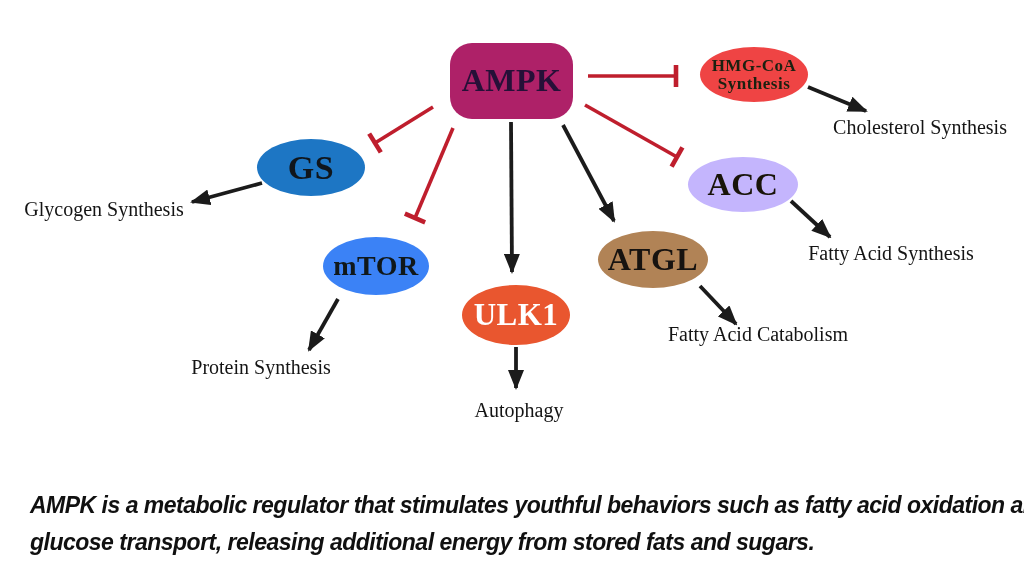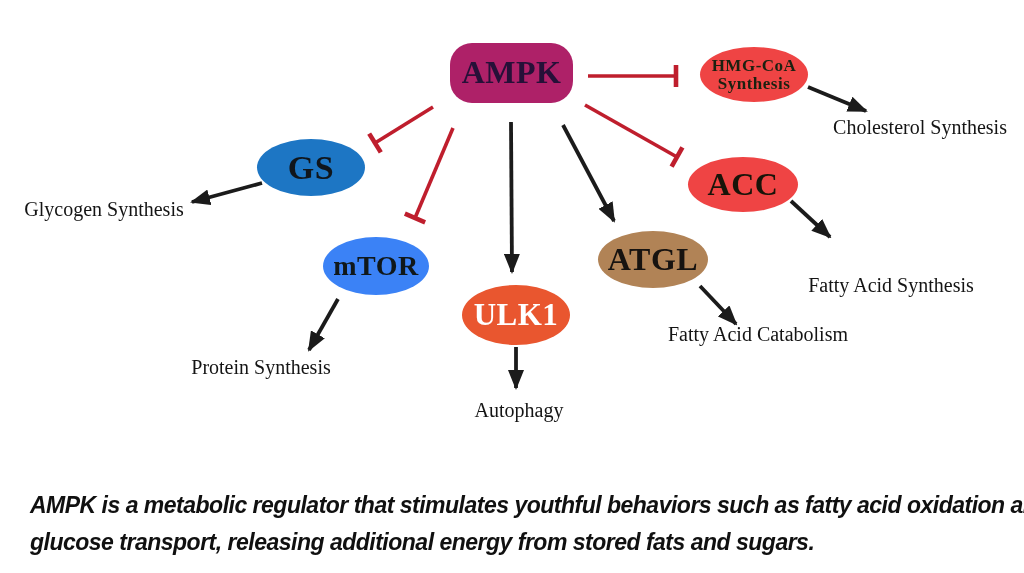--- a/index.html
+++ b/index.html
@@ -47,49 +47,49 @@
       <line x1="588" y1="76" x2="676" y2="76" stroke="#bf1e2d" stroke-width="3.6" marker-end="url(#tbar)"></line>
       <line x1="262" y1="183" x2="192" y2="202" stroke="#1b1b1b" stroke-width="3.8" marker-end="url(#arrowhead)"></line>
       <line x1="338" y1="299" x2="309" y2="350" stroke="#1b1b1b" stroke-width="3.8" marker-end="url(#arrowhead)"></line>
       <line x1="516" y1="347" x2="516" y2="388" stroke="#1b1b1b" stroke-width="3.8" marker-end="url(#arrowhead)"></line>
       <line x1="700" y1="286" x2="736" y2="324" stroke="#1b1b1b" stroke-width="3.8" marker-end="url(#arrowhead)"></line>
       <line x1="791" y1="201" x2="830" y2="237" stroke="#1b1b1b" stroke-width="3.8" marker-end="url(#arrowhead)"></line>
       <line x1="808" y1="87" x2="866" y2="111" stroke="#1b1b1b" stroke-width="3.8" marker-end="url(#arrowhead)"></line>
     </svg>
 
   <div>
-      <div class="node rect" style="left: 450px; top: 43px; width: 123px; height: 60px; background: rgb(174, 33, 104); font-size: 32px; color: rgb(38, 16, 56);">
+      <div class="node rect" style="left: 450px; top: 43px; width: 123px; height: 76px; background: rgb(174, 33, 104); font-size: 32px; color: rgb(38, 16, 56);">
         <span>AMPK</span>
       </div>
       <div class="node ellipse" style="left: 257px; top: 139px; width: 108px; height: 57px; background: rgb(29, 118, 196); font-size: 34px; color: rgb(16, 22, 28);">
         <span>GS</span>
       </div>
       <div class="node ellipse" style="left: 323px; top: 237px; width: 106px; height: 58px; background: #3b82f6; font-size: 28px; color: rgb(16, 24, 26);">
         <span>mTOR</span>
       </div>
       <div class="node ellipse" style="left: 462px; top: 285px; width: 108px; height: 60px; background: rgb(233, 86, 47); font-size: 31px; color: #ffffff;">
         <span>ULK1</span>
       </div>
       <div class="node ellipse" style="left: 598px; top: 231px; width: 110px; height: 57px; background: rgb(177, 131, 86); font-size: 32px; color: rgb(23, 19, 16);">
         <span>ATGL</span>
       </div>
-      <div class="node ellipse" style="left: 688px; top: 157px; width: 110px; height: 55px; background: #ef4444; font-size: 32px; color: rgb(25, 20, 9);">
+      <div class="node ellipse" style="left: 688px; top: 157px; width: 110px; height: 55px; background: #c4b5fd; font-size: 32px; color: rgb(25, 20, 9);">
         <span>ACC</span>
       </div>
       <div class="node ellipse" style="left: 700px; top: 47px; width: 108px; height: 55px; background: #ef4444; font-size: 17px; color: rgb(27, 33, 16);">
         <span>HMG-CoA</span>
         <span>Synthesis</span>
       </div>
     </div>
   <div>
       <div class="leaf-label" style="left: 104px; top: 209px;">Glycogen Synthesis</div>
       <div class="leaf-label" style="left: 261px; top: 367px; text-align: right;">Protein Synthesis</div>
       <div class="leaf-label" style="left: 519px; top: 410px;">Autophagy</div>
       <div class="leaf-label" style="left: 758px; top: 334px;">Fatty Acid Catabolism</div>
-      <div class="leaf-label" style="left: 891px; top: 253px; margin-top: 32px;">Fatty Acid Synthesis</div>
+      <div class="leaf-label" style="left: 891px; top: 253px;">Fatty Acid Synthesis</div>
       <div class="leaf-label" style="left: 920px; top: 127px;">Cholesterol Synthesis</div>
     </div>
 
   <div class="caption">
       <div>AMPK is a metabolic regulator that stimulates youthful behaviors such as fatty acid oxidation and</div>
       <div>glucose transport, releasing additional energy from stored fats and sugars.</div>
     </div>
 
 </div>
 

